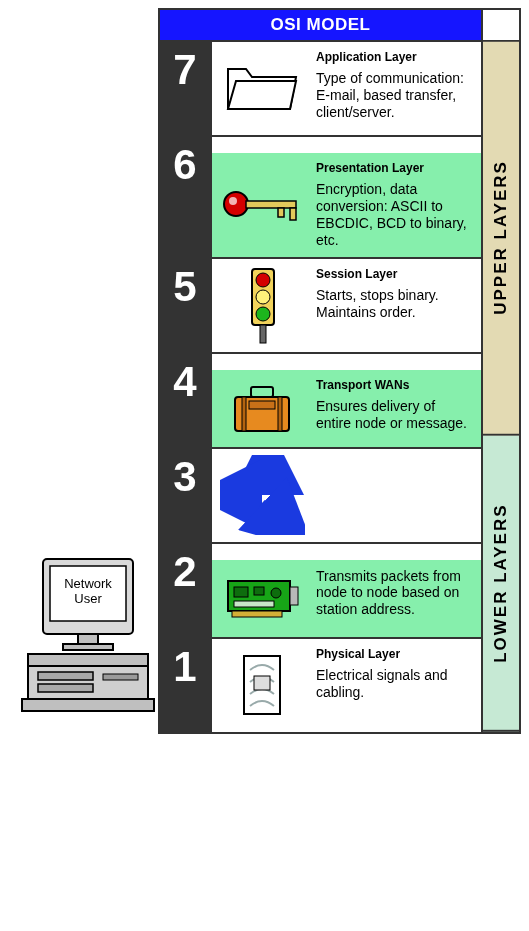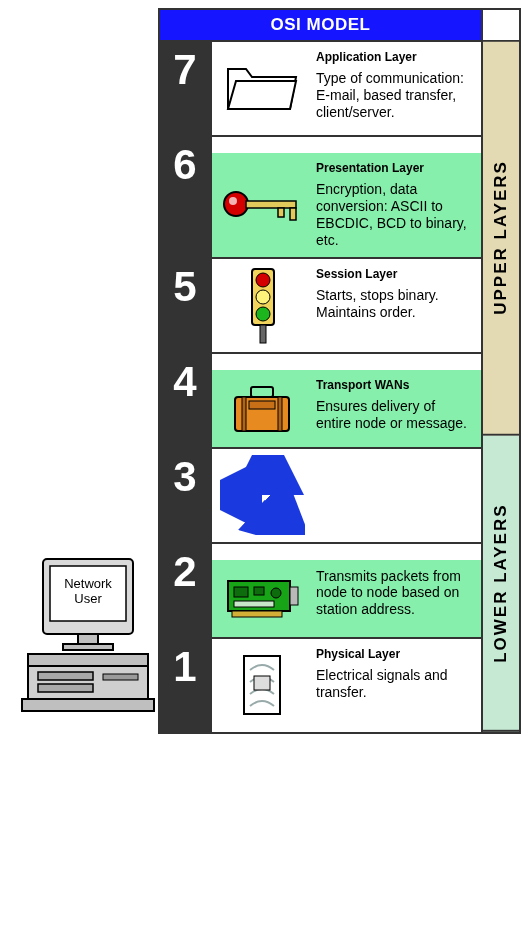--- a/index.html
+++ b/index.html
@@ -229,21 +229,21 @@
         <div class="num">1</div>
         <div class="icon-cell">
           <svg width="60" height="70" viewBox="0 0 60 70">
             <rect x="12" y="6" width="36" height="58" fill="#fff" stroke="#000" stroke-width="2"></rect>
             <path d="M18 20 Q30 10 42 20 M18 32 Q30 22 42 32 M18 44 Q30 34 42 44 M18 56 Q30 46 42 56" fill="none" stroke="#9aa" stroke-width="2"></path>
             <rect x="22" y="26" width="16" height="14" fill="#ddd" stroke="#000"></rect>
           </svg>
         </div>
         <div class="text-cell">
           <div class="name">Physical Layer</div>
-          <div>Electrical signals and transfer.</div>
+          <div>Electrical signals and cabling.</div>
         </div>
       </div>
     </div>
 
     <div class="side-col">
       <div class="side-top"></div>
       <div class="side-upper">UPPER LAYERS</div>
       <div class="side-lower">LOWER LAYERS</div>
     </div>
   </div>

